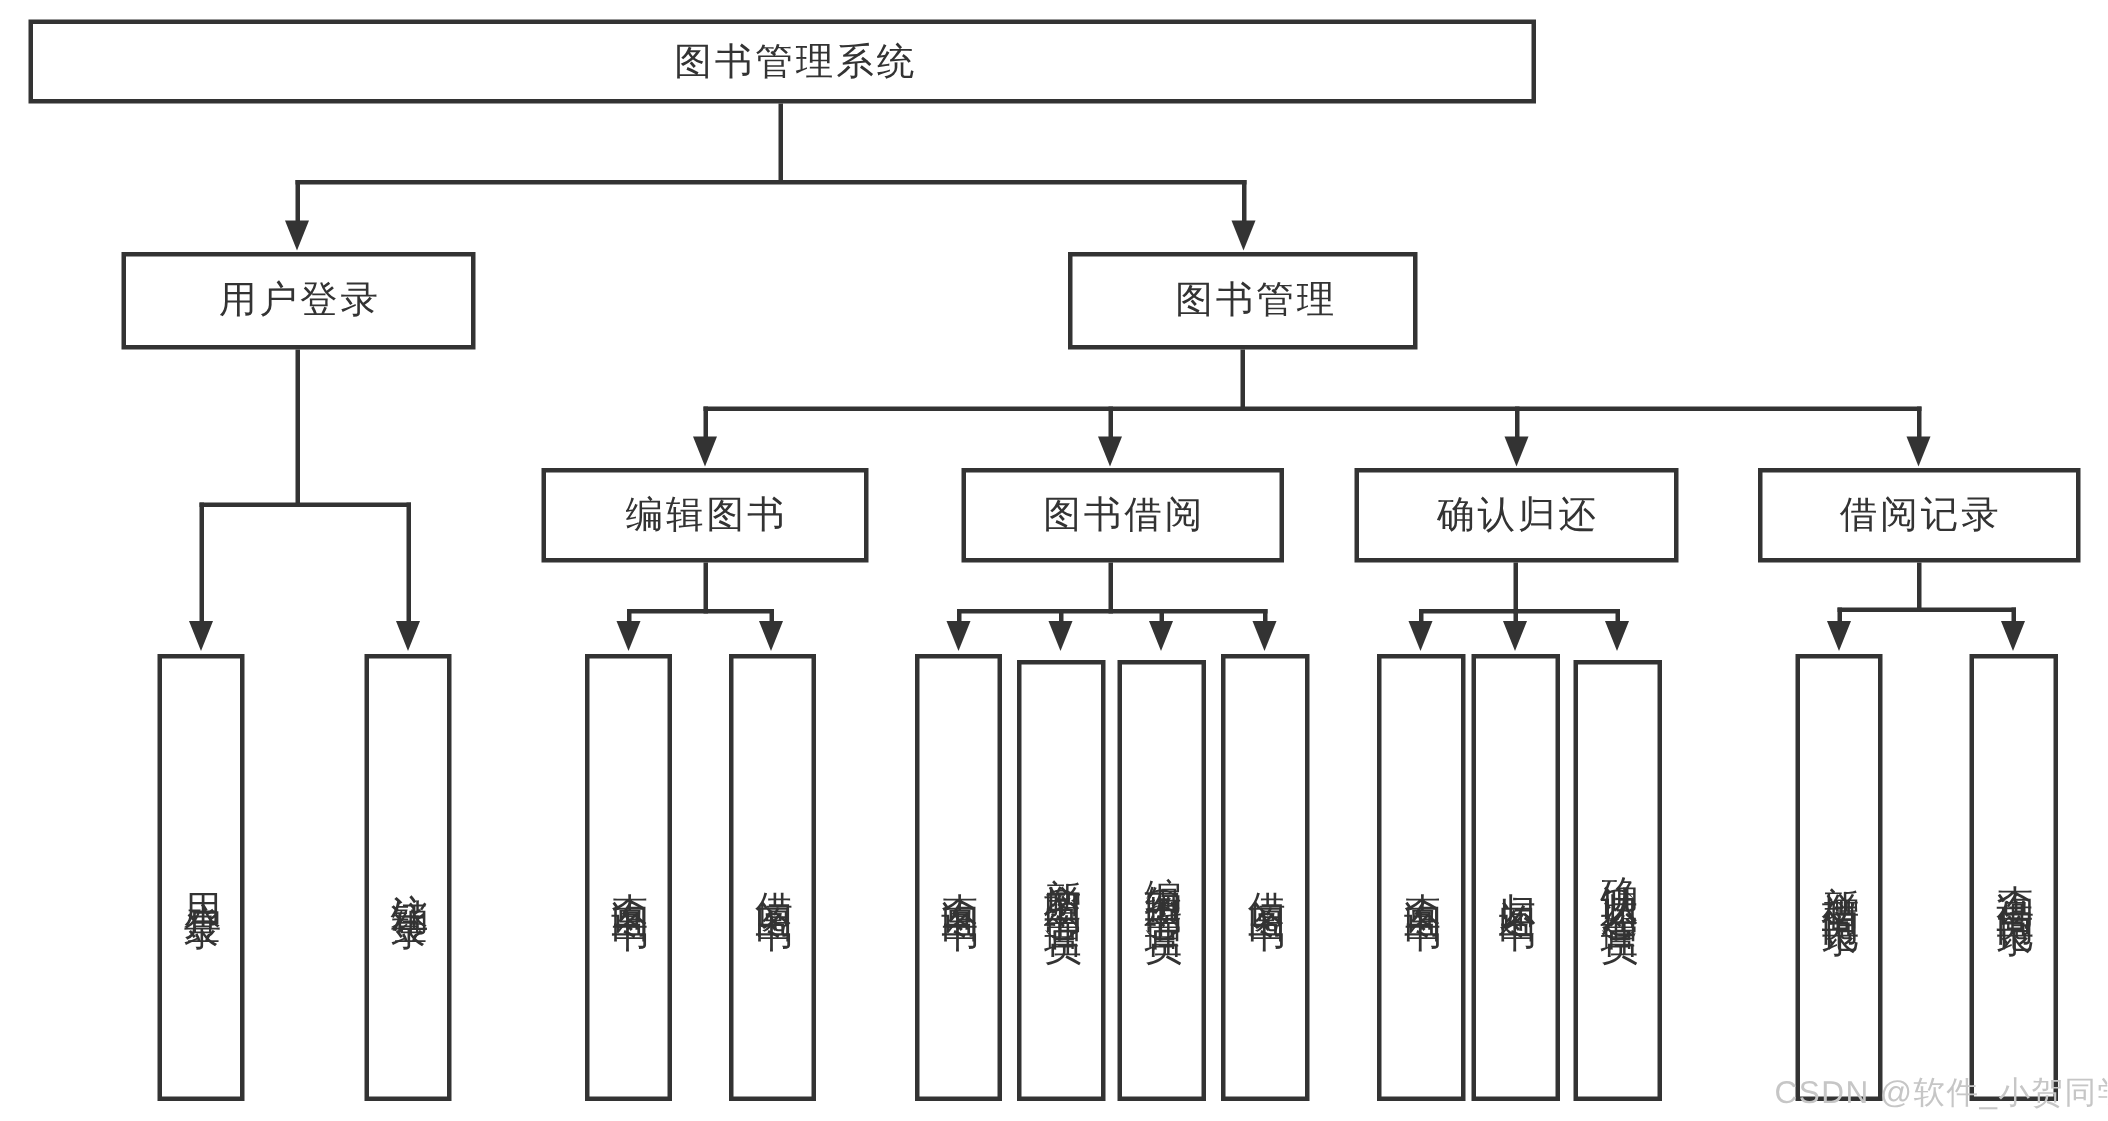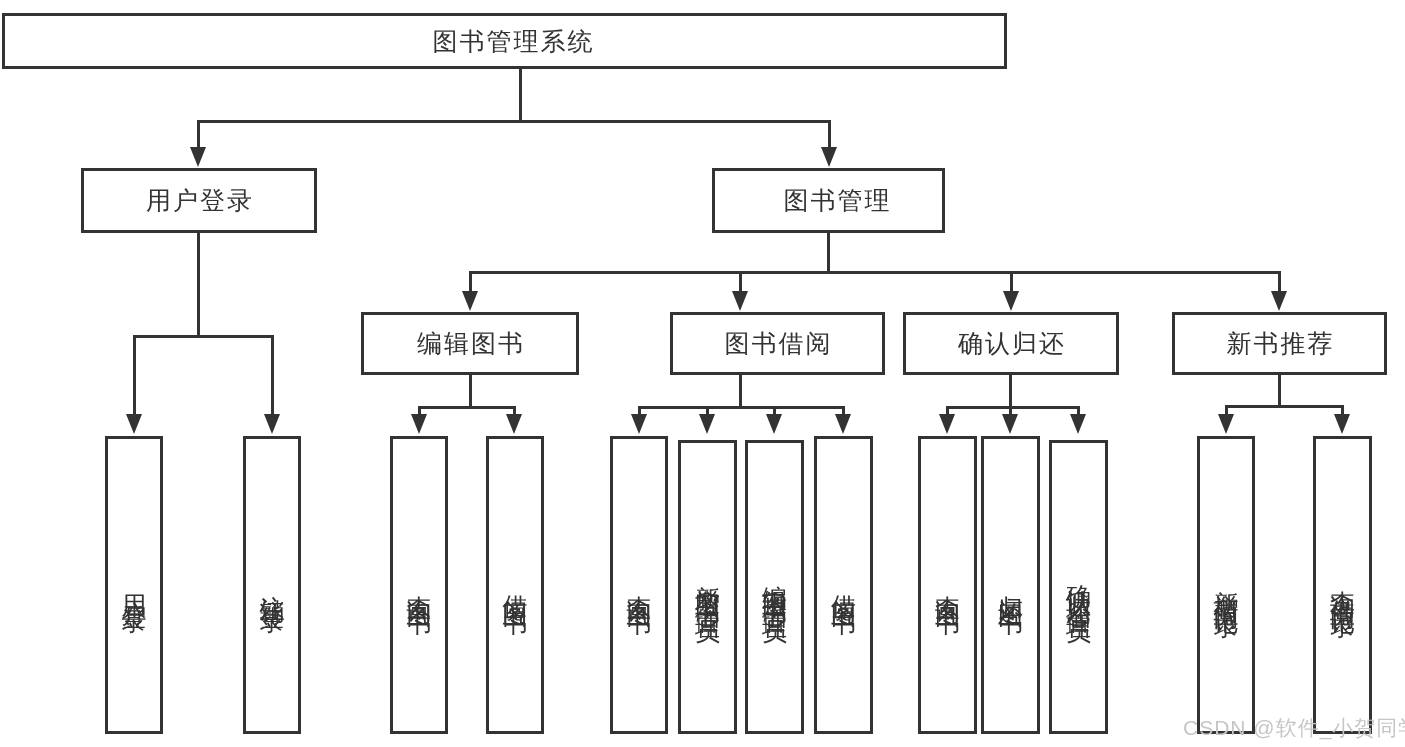--- a/index.html
+++ b/index.html
@@ -34,21 +34,21 @@
   .watermark {
     position:absolute; left:1183px; top:714px; z-index:5;
     font-size:21px; letter-spacing:1px; color:var(--wm); white-space:nowrap;
   }
 </style>
 </head>
 <body>
 
 <div id="canvas">
 
-  <div class="box" style="left:2px; top:13px; width:1005px; height:56px;padding-left:16px;">
+  <div class="box" style="left:19px; top:13px; width:1005px; height:56px;padding-left:16px;">
     <span class="label-h">图书管理系统</span>
   </div>
 
   <div class="vline" style="left:519px; top:69px; width:3px; height:53px;"></div>
   <div class="hline" style="left:197px; top:120px; width:634px; height:3px;"></div>
   <div class="arrow" style="left:190px; top:120px; height:47px;"></div>
   <div class="arrow" style="left:821px; top:120px; height:47px;"></div>
 
   <div class="box" style="left:81px; top:168px; width:236px; height:65px;">
     <span class="label-h">用户登录</span>
@@ -65,28 +65,28 @@
   <div class="vline" style="left:827px; top:233px; width:3px; height:40px;"></div>
   <div class="hline" style="left:469px; top:271px; width:812px; height:3px;"></div>
   <div class="arrow" style="left:462px; top:271px; height:40px;"></div>
   <div class="arrow" style="left:732px; top:271px; height:40px;"></div>
   <div class="arrow" style="left:1003px; top:271px; height:40px;"></div>
   <div class="arrow" style="left:1271px; top:271px; height:40px;"></div>
 
   <div class="box" style="left:361px; top:312px; width:218px; height:63px;">
     <span class="label-h">编辑图书</span>
   </div>
-  <div class="box" style="left:670px; top:312px; width:215px; height:63px;">
+  <div class="box" style="left:641px; top:312px; width:215px; height:63px;">
     <span class="label-h">图书借阅</span>
   </div>
   <div class="box" style="left:903px; top:312px; width:216px; height:63px;">
     <span class="label-h">确认归还</span>
   </div>
   <div class="box" style="left:1172px; top:312px; width:215px; height:63px;">
-    <span class="label-h">新书推荐</span>
+    <span class="label-h">借阅记录</span>
   </div>
 
   <div class="vline" style="left:469px; top:375px; width:3px; height:34px;"></div>
   <div class="hline" style="left:418px; top:406px; width:98px; height:3px;"></div>
   <div class="arrow" style="left:411px; top:406px; height:28px;"></div>
   <div class="arrow" style="left:506px; top:406px; height:28px;"></div>
 
   <div class="vline" style="left:739px; top:375px; width:3px; height:34px;"></div>
   <div class="hline" style="left:638px; top:406px; width:207px; height:3px;"></div>
   <div class="arrow" style="left:631px; top:406px; height:28px;"></div>

